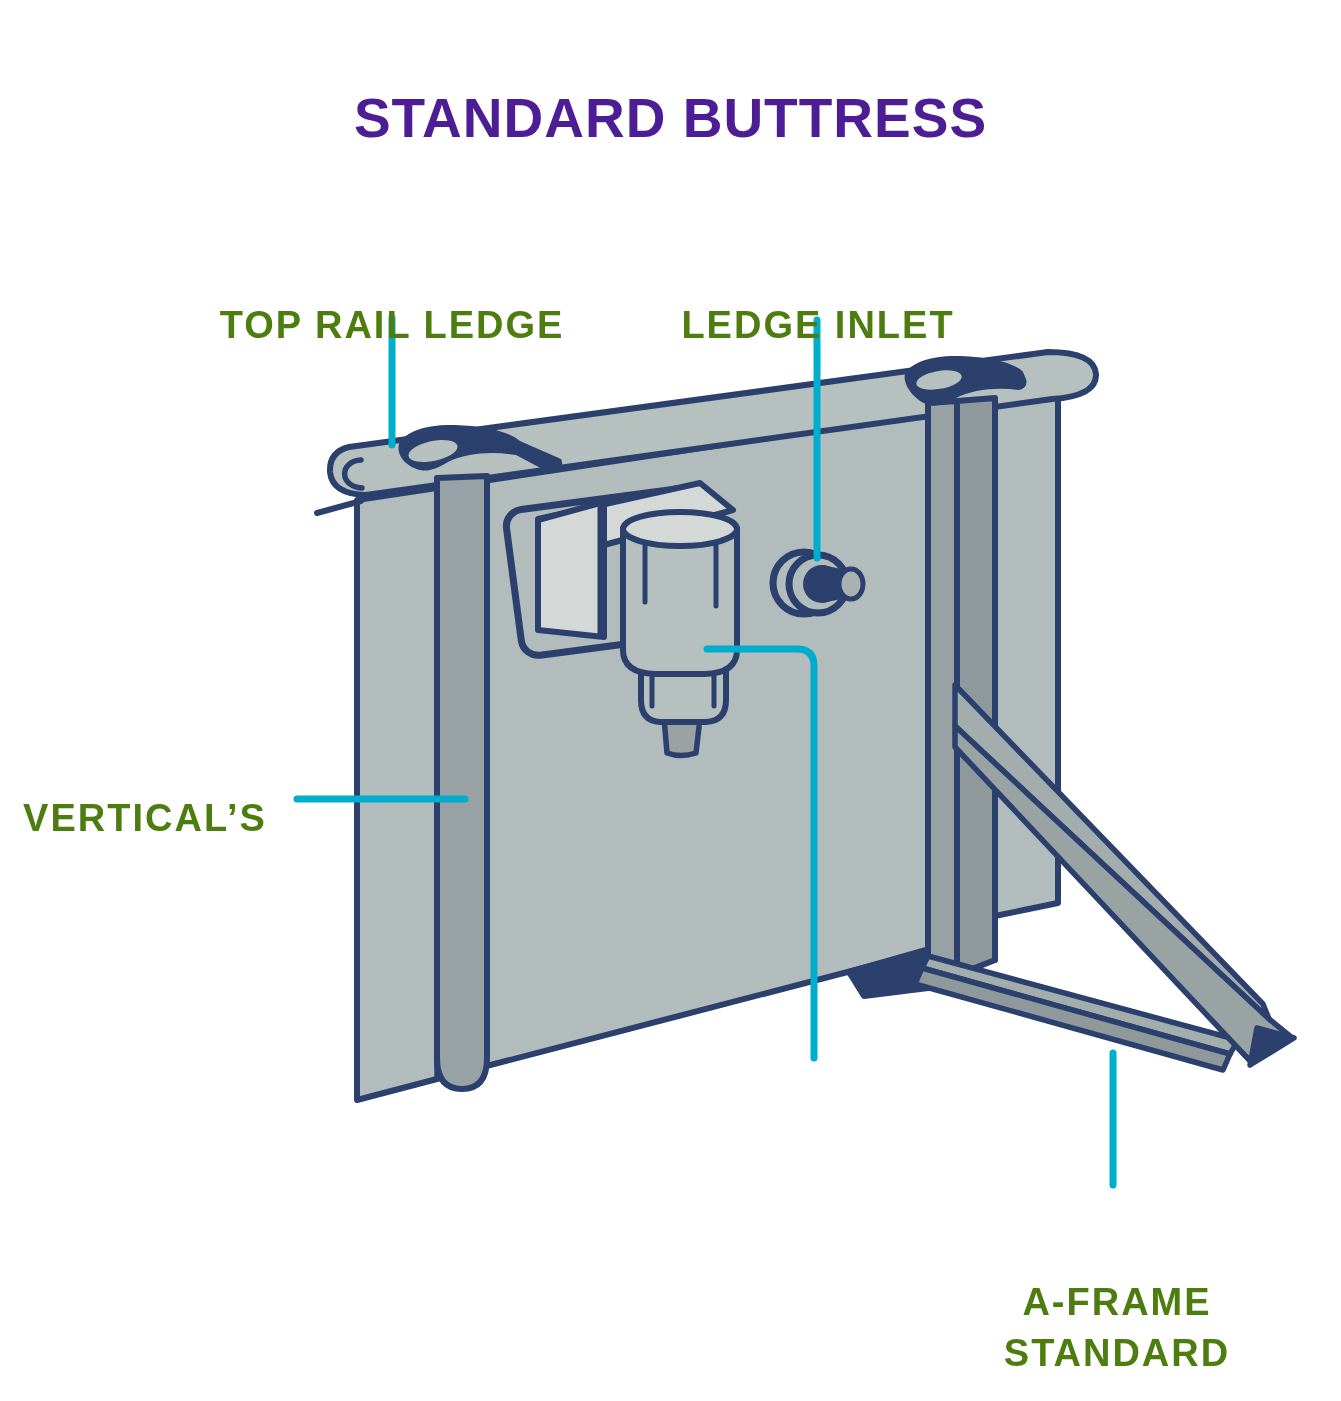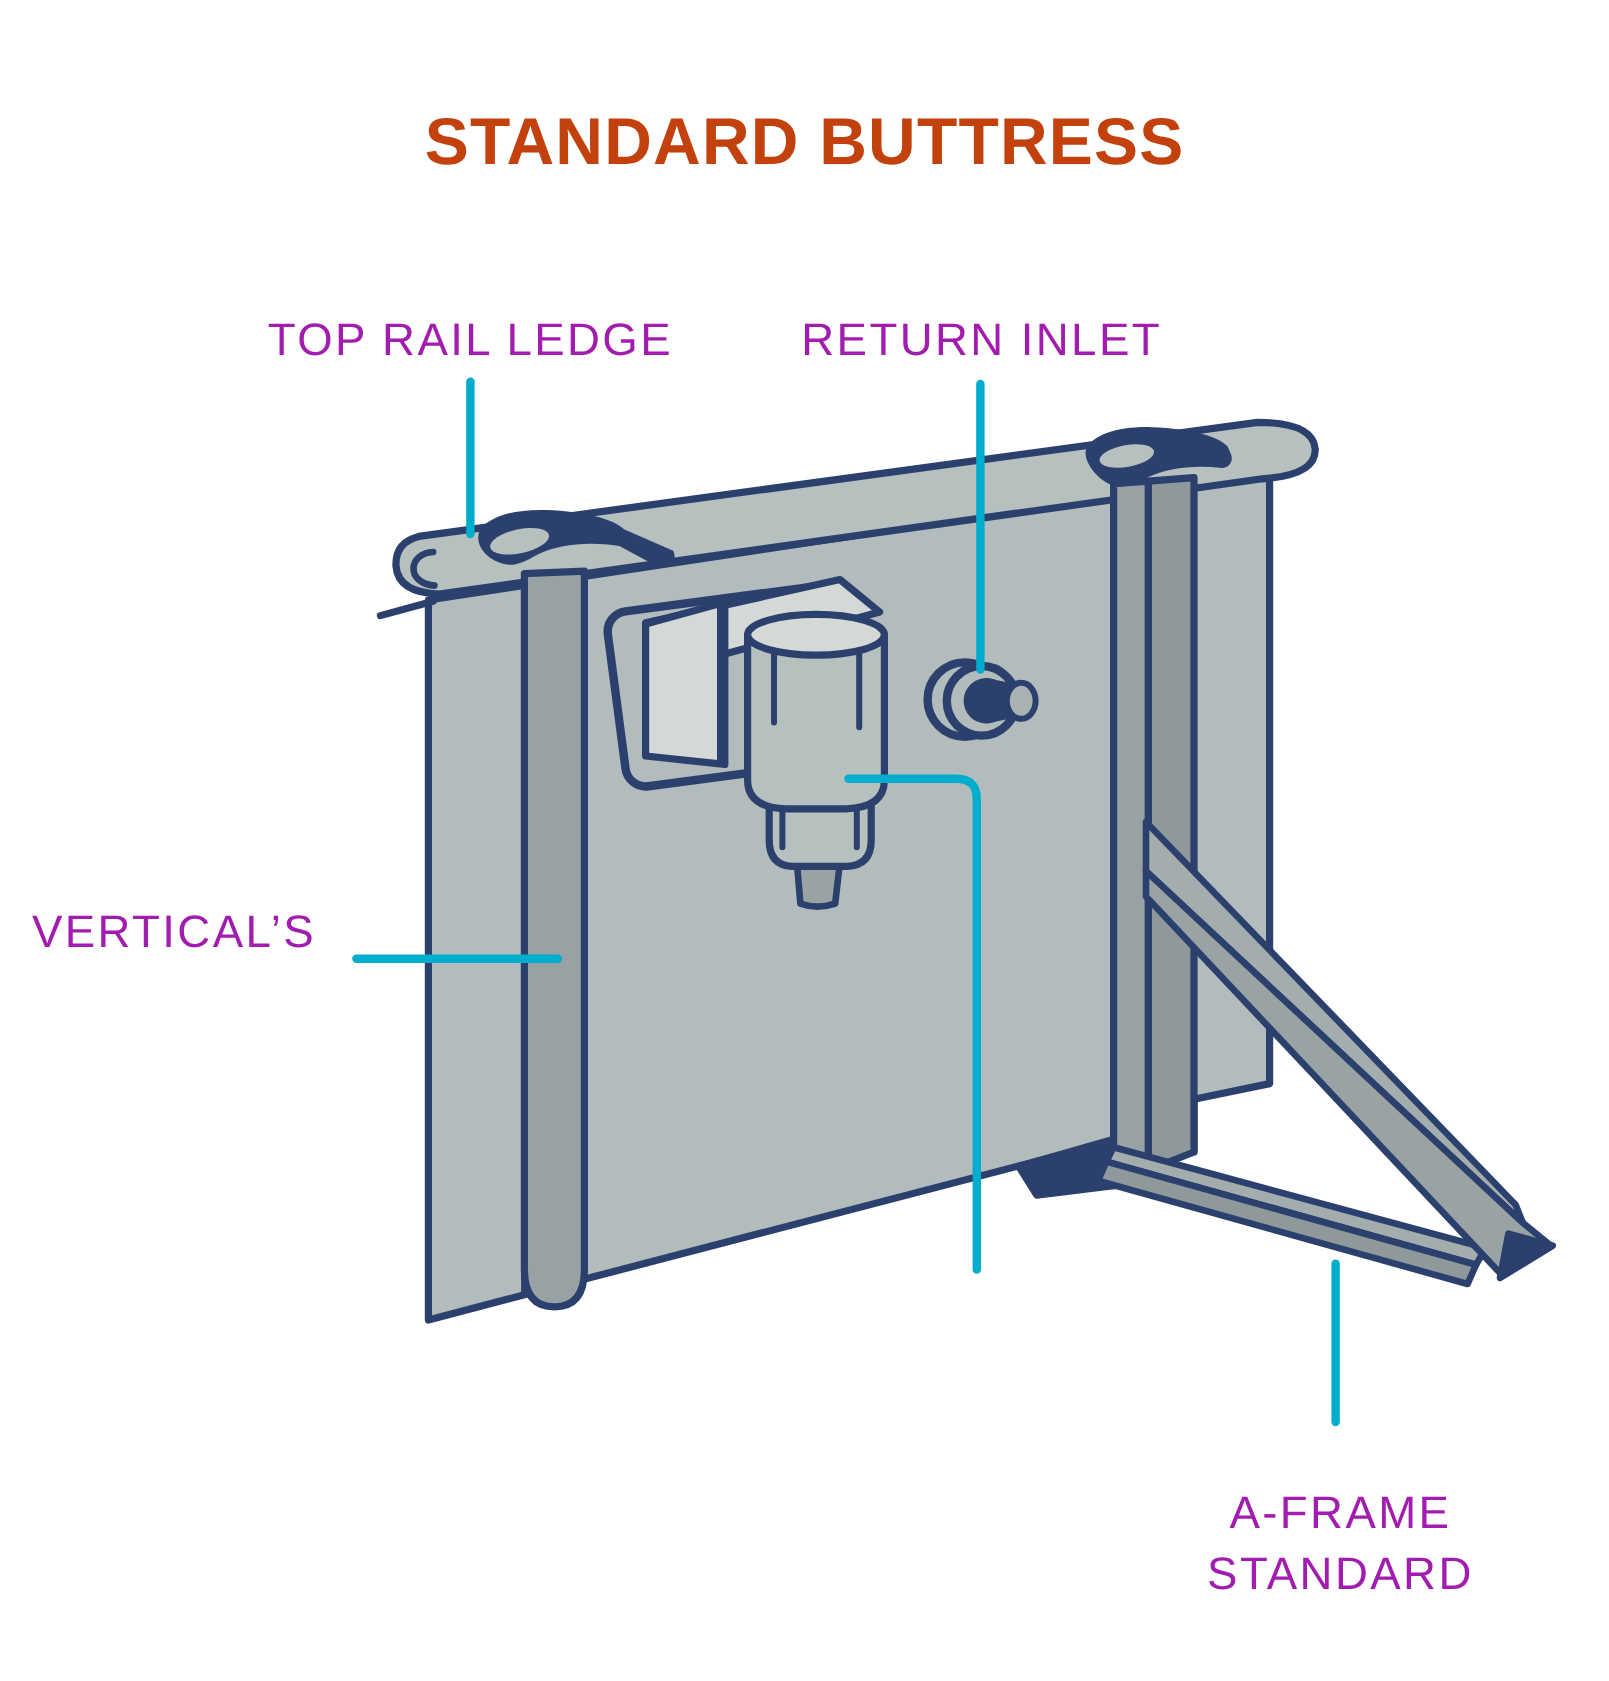--- a/index.html
+++ b/index.html
@@ -8,27 +8,28 @@
     width:1341px;height:1401px;
     background:#ffffff;
     font-family:"Liberation Sans", sans-serif;
     overflow:hidden;
   }
   .stage svg{position:absolute;left:0;top:0;}
   .title{
     position:absolute;top:86px;left:0;width:100%;
     text-align:center;
     font-size:55px;font-weight:700;letter-spacing:1px;
-    color:#c2410c;
+    color:#4c1d95;
   }
   .callout-label{
     position:absolute;
-    color:#a21caf;
-    font-size:38px;font-weight:400;letter-spacing:2px;
+    color:#4d7c0f;
+    font-size:38px;font-weight:700;letter-spacing:2px;
     white-space:nowrap;
+    margin-top:41px;
   }
   .lbl-top-rail{top:263px;left:392px;transform:translateX(-50%);}
   .lbl-return-inlet{top:263px;left:818px;transform:translateX(-50%);}
   .lbl-verticals{top:756px;left:0;width:290px;text-align:center;white-space:nowrap;}
   .lbl-skimmer{top:1083px;left:814px;transform:translateX(-50%);}
   .lbl-aframe{top:1236px;left:1117px;transform:translateX(-50%);text-align:center;line-height:51px;}
 </style>
 </head>
 <body>
 
@@ -96,21 +97,21 @@
       <path d="M297,799 L465,799"></path>
       <path d="M707,649 L797,649 Q814,649 814,666 L814,1058"></path>
       <path d="M1113,1053 L1113,1185"></path>
     </g>
   </svg>
 
   <div class="title">STANDARD BUTTRESS</div>
 
   <div class="callout-label lbl-top-rail">TOP RAIL LEDGE</div>
 
-  <div class="callout-label lbl-return-inlet">RETURN INLET</div>
+  <div class="callout-label lbl-return-inlet">LEDGE INLET</div>
 
   <div class="callout-label lbl-verticals">VERTICAL’S</div>
 
 
   <div class="callout-label lbl-aframe">
     <div>A-FRAME</div>
     <div>STANDARD</div>
   </div>
 
 </div>

